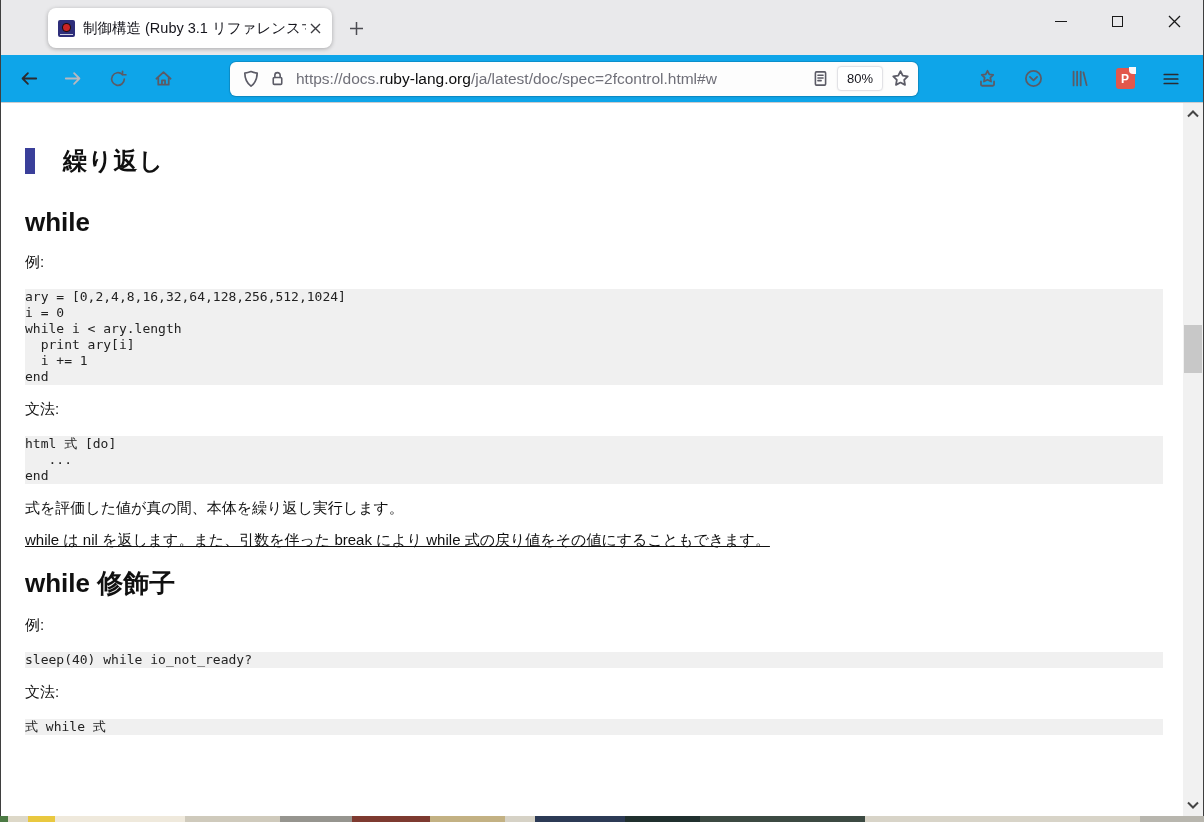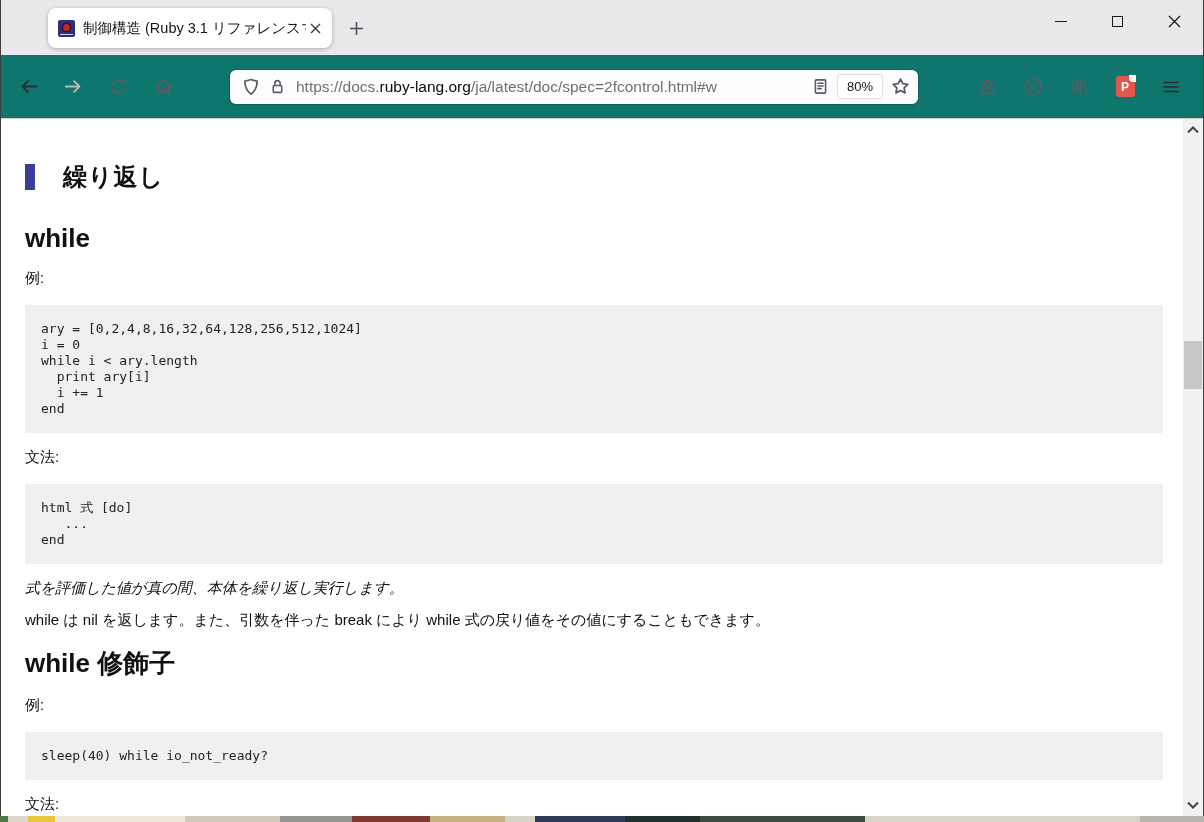--- a/index.html
+++ b/index.html
@@ -36,22 +36,22 @@
   .tab-title{flex:1;min-width:0;overflow:hidden;white-space:nowrap;font-size:14.5px;color:#15151c;}
   .tab-close{flex:none;width:18px;height:18px;display:flex;align-items:center;justify-content:center;}
   .newtab{position:absolute;left:341px;top:14px;width:28px;height:28px;
     display:flex;align-items:center;justify-content:center;border-radius:4px;}
   .win-controls{position:absolute;right:0;top:0;display:flex;height:42px;}
   .win-btn{width:57px;height:42px;display:flex;align-items:center;justify-content:center;}
   .min-glyph{width:12px;height:0;border-top:1.6px solid #1a1a1a;}
   .max-glyph{width:11px;height:11px;border:1.4px solid #1a1a1a;box-sizing:border-box;}
   
   .toolbar{
-    height:47px;background:#0f766e;border-bottom:1px solid #cccccf;flex:none;
-    display:flex;align-items:center;padding:8px 10px;box-sizing:content-box;
+    height:47px;background:#0ea5e9;border-bottom:1px solid #cccccf;flex:none;
+    display:flex;align-items:center;padding:0 10px;box-sizing:content-box;
   }
   .navbtn{width:34px;height:34px;display:flex;align-items:center;justify-content:center;
     border-radius:4px;flex:none;margin-right:11px;}
   .urlbar{
     width:688px;height:34px;margin-left:39px;background:#fdfdfd;border-radius:6px;
     box-shadow:0 0 0 1px rgba(0,0,0,.12),0 1px 3px rgba(0,0,0,.08);
     display:flex;align-items:center;padding:0 8px 0 12px;box-sizing:border-box;flex:none;
   }
   .urlbar .gap{width:9px;flex:none;}
   .urltext{flex:1;min-width:0;overflow:hidden;white-space:nowrap;font-size:15.5px;margin-left:10px;
@@ -75,26 +75,26 @@
     position:absolute;left:0;top:0;right:20px;bottom:0;overflow:hidden;
     padding:0 20px 0 24px;color:#101010;
   }
   .h1row{display:flex;align-items:center;margin-top:27px;}
   .h1bar{width:10px;height:26px;background:#3a3f9a;margin-right:13px;flex:none;}
   h1{font-size:24px;font-weight:bold;margin:15px;letter-spacing:1px;}
   h2{font-size:26px;font-weight:bold;margin:15px 0 0 0;}
   h2.mod{margin-top:16px;}
   .lbl{font-size:15px;margin-top:15px;}
   pre{
-    background:#f0f0f0;margin:17px 0 0 0;padding:16px;white-space:pre;
+    background:#f0f0f0;margin:17px 0 0 0;white-space:pre;
     font-family:"DejaVu Sans Mono","Liberation Mono",monospace;
     font-size:13px;line-height:16px;color:#222;
   }
-  .para{font-size:15px;margin-top:15px;font-style:italic;}
-  .para2{font-size:15px;margin-top:13px;}
+  .para{font-size:15px;margin-top:15px;}
+  .para2{font-size:15px;margin-top:13px;text-decoration:underline;}
   
   .scrollbar{position:absolute;top:0;right:0;bottom:0;width:20px;background:#f1f1f1;}
   .sb-arrow{position:absolute;left:0;width:20px;height:18px;display:flex;align-items:center;justify-content:center;}
   .sb-up{top:2px;} .sb-down{bottom:2px;}
   .sb-thumb{position:absolute;left:1px;width:18px;top:222px;height:48px;background:#c8c8c8;}
   .ic{stroke:#5b5b66;fill:none;stroke-width:1.5;stroke-linecap:round;stroke-linejoin:round;}
   .ic-dark{stroke:#2b2b30;}
   .ic-dis{stroke:#b8b8bf;}
 </style>
 </head>

